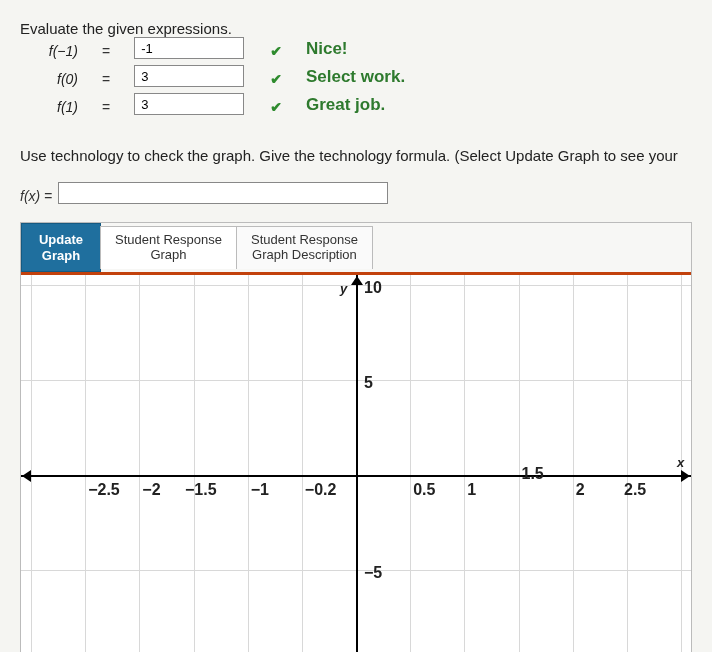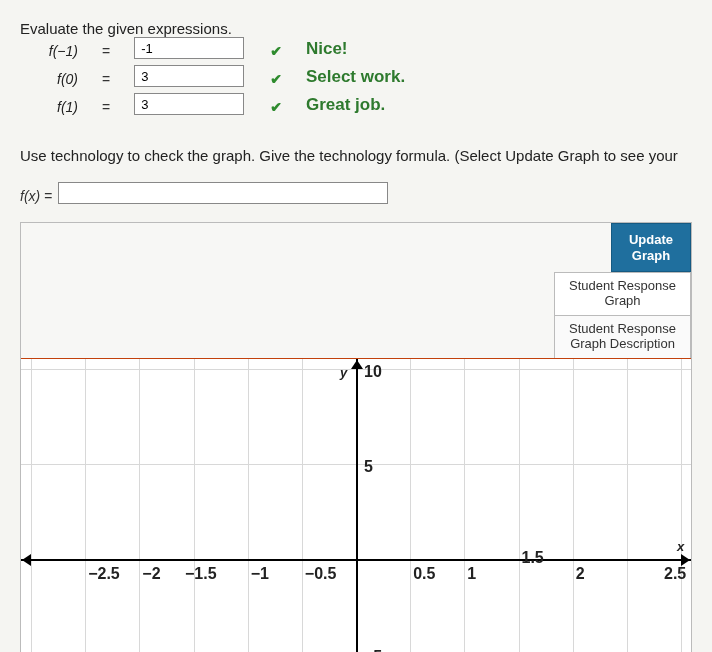--- a/index.html
+++ b/index.html
@@ -69,24 +69,23 @@
     background: #fff;
   }
   .graph-panel {
     margin-top: 18px;
     border: 1px solid #bbb;
     background: #fff;
     position: relative;
   }
   .tab-row {
     display: flex;
-    align-items: flex-end;
-    border-bottom: 1px solid #c2410c;
+    align-items: center;
+    border-bottom: 3px solid #c2410c;
     background: #f7f7f5;
-    flex-direction: column;
   }
   .update-btn {
     background: #1f6f9e;
     color: #fff;
     border: 1px solid #155a82;
     padding: 8px 12px;
     font-weight: bold;
     font-size: 13px;
     text-align: center;
     line-height: 1.2;
@@ -209,25 +208,25 @@
       <div class="axis-x" style="top: 200px;"></div>
       <div class="axis-y" style="left: 335px;"></div>
       <div class="arrow" style="left: 660px; top: 201px; border-top: 6px solid transparent; border-bottom: 6px solid transparent; border-left: 9px solid rgb(0, 0, 0); margin-top: -6px;"></div>
       <div class="arrow" style="left: 10px; top: 201px; border-top: 6px solid transparent; border-bottom: 6px solid transparent; border-right: 9px solid rgb(0, 0, 0); margin-top: -6px; margin-left: -9px;"></div>
       <div class="arrow" style="left: 336px; top: 10px; border-left: 6px solid transparent; border-right: 6px solid transparent; border-bottom: 9px solid rgb(0, 0, 0); margin-left: -6px; margin-top: -9px;"></div>
       <div class="arrow" style="left: 336px; top: 390px; border-left: 6px solid transparent; border-right: 6px solid transparent; border-top: 9px solid rgb(0, 0, 0); margin-left: -6px;"></div>
       <div class="tick-label" style="left: 67.1667px; top: 206px;">−2.5</div>
       <div class="tick-label" style="left: 121.333px; top: 206px;">−2</div>
       <div class="tick-label" style="left: 164px; top: 206px;">−1.5</div>
       <div class="tick-label" style="left: 229.667px; top: 206px;">−1</div>
-      <div class="tick-label" style="left: 283.833px; top: 206px;">−0.5</div>
+      <div class="tick-label" style="left: 283.833px; top: 206px;">−0.2</div>
       <div class="tick-label" style="left: 392.167px; top: 206px;">0.5</div>
       <div class="tick-label" style="left: 446.333px; top: 206px;">1</div>
       <div class="tick-label" style="left: 500.5px; top: 190px;">1.5</div>
       <div class="tick-label" style="left: 554.667px; top: 206px;">2</div>
-      <div class="tick-label" style="left: 643px; top: 206px;">2.5</div>
+      <div class="tick-label" style="left: 603px; top: 206px;">2.5</div>
       <div class="tick-label" style="left: 343px; top: 4px;">10</div>
       <div class="tick-label" style="left: 343px; top: 99px;">5</div>
       <div class="tick-label" style="left: 343px; top: 289px;">−5</div>
       <div class="axis-label" style="left: 319px; top: 6px;">y</div>
       <div class="axis-label" style="left: 656px; top: 180px;">x</div>
     </div>
 </div>
 
 </body></html>

